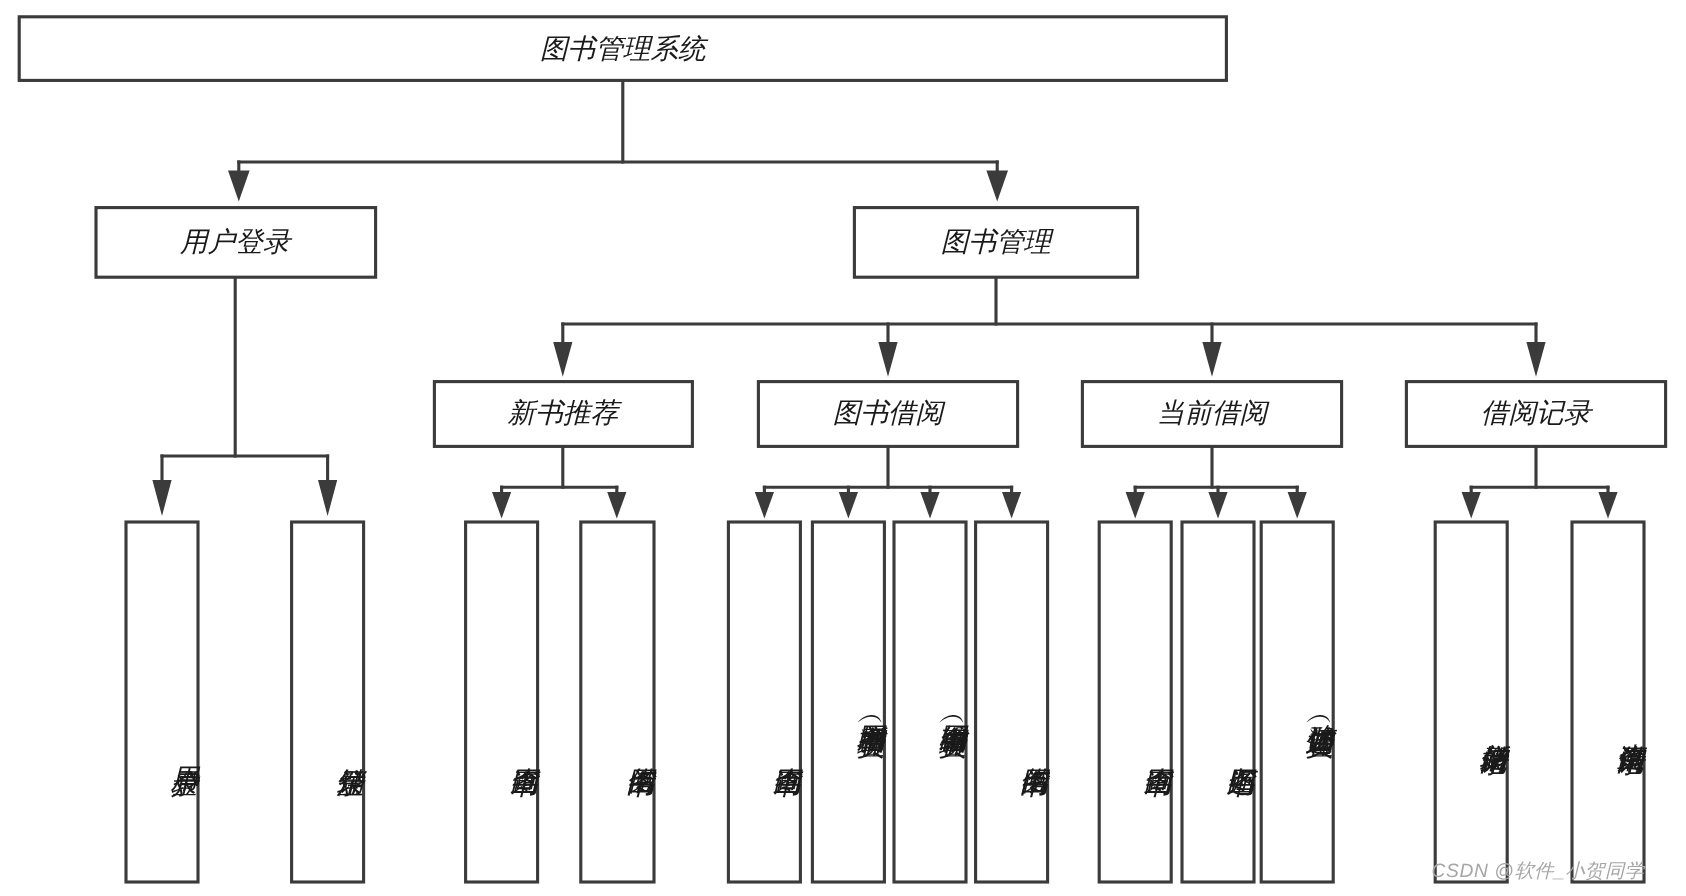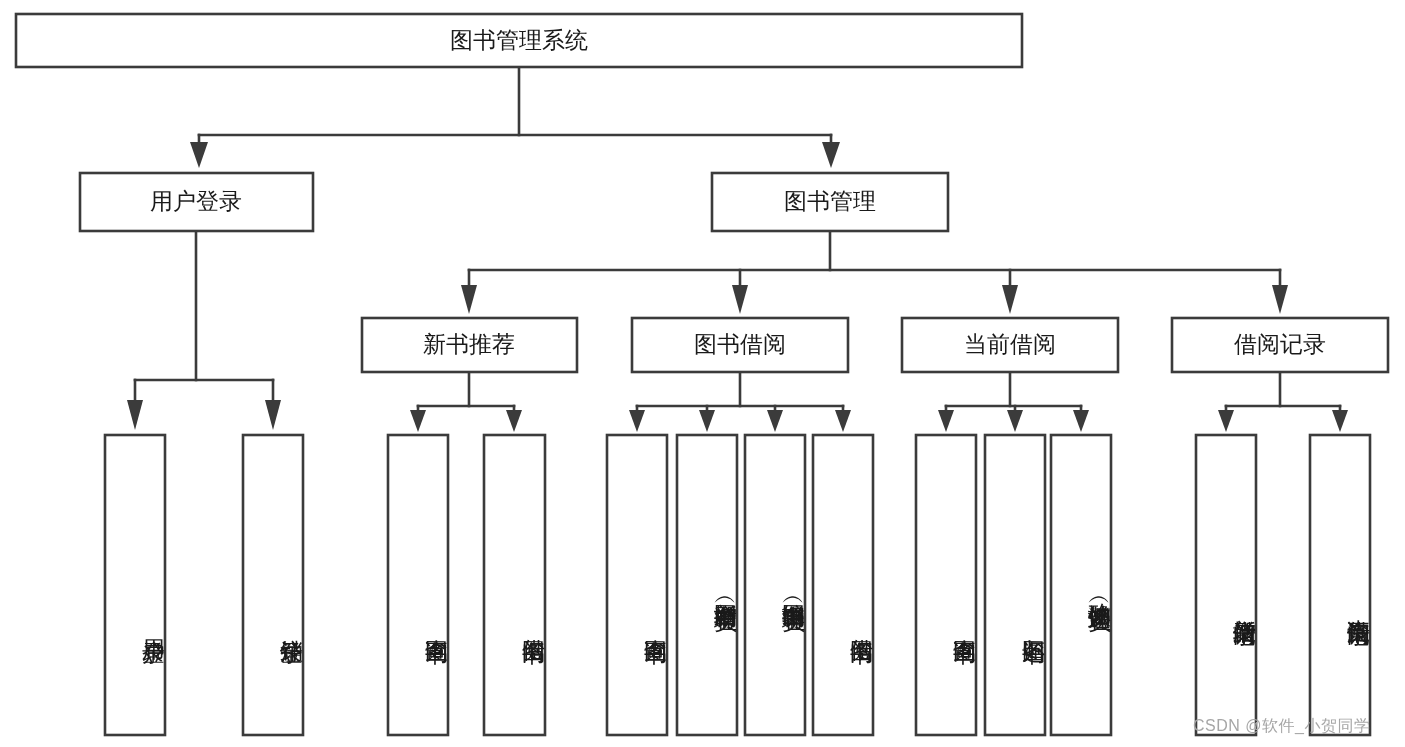--- a/index.html
+++ b/index.html
@@ -12,20 +12,21 @@
     width: 1405px;
     height: 747px;
     font-family: "Liberation Sans", "DejaVu Sans", sans-serif;
     overflow: hidden;
   }
   #diagram-root {
     position: relative;
     width: 1405px;
     height: 747px;
     background: #ffffff;
+    font-style: italic;
   }
   svg#tree-svg {
     position: absolute;
     top: 0;
     left: 0;
     width: 1405px;
     height: 747px;
     display: block;
   }
   .node-rect {

